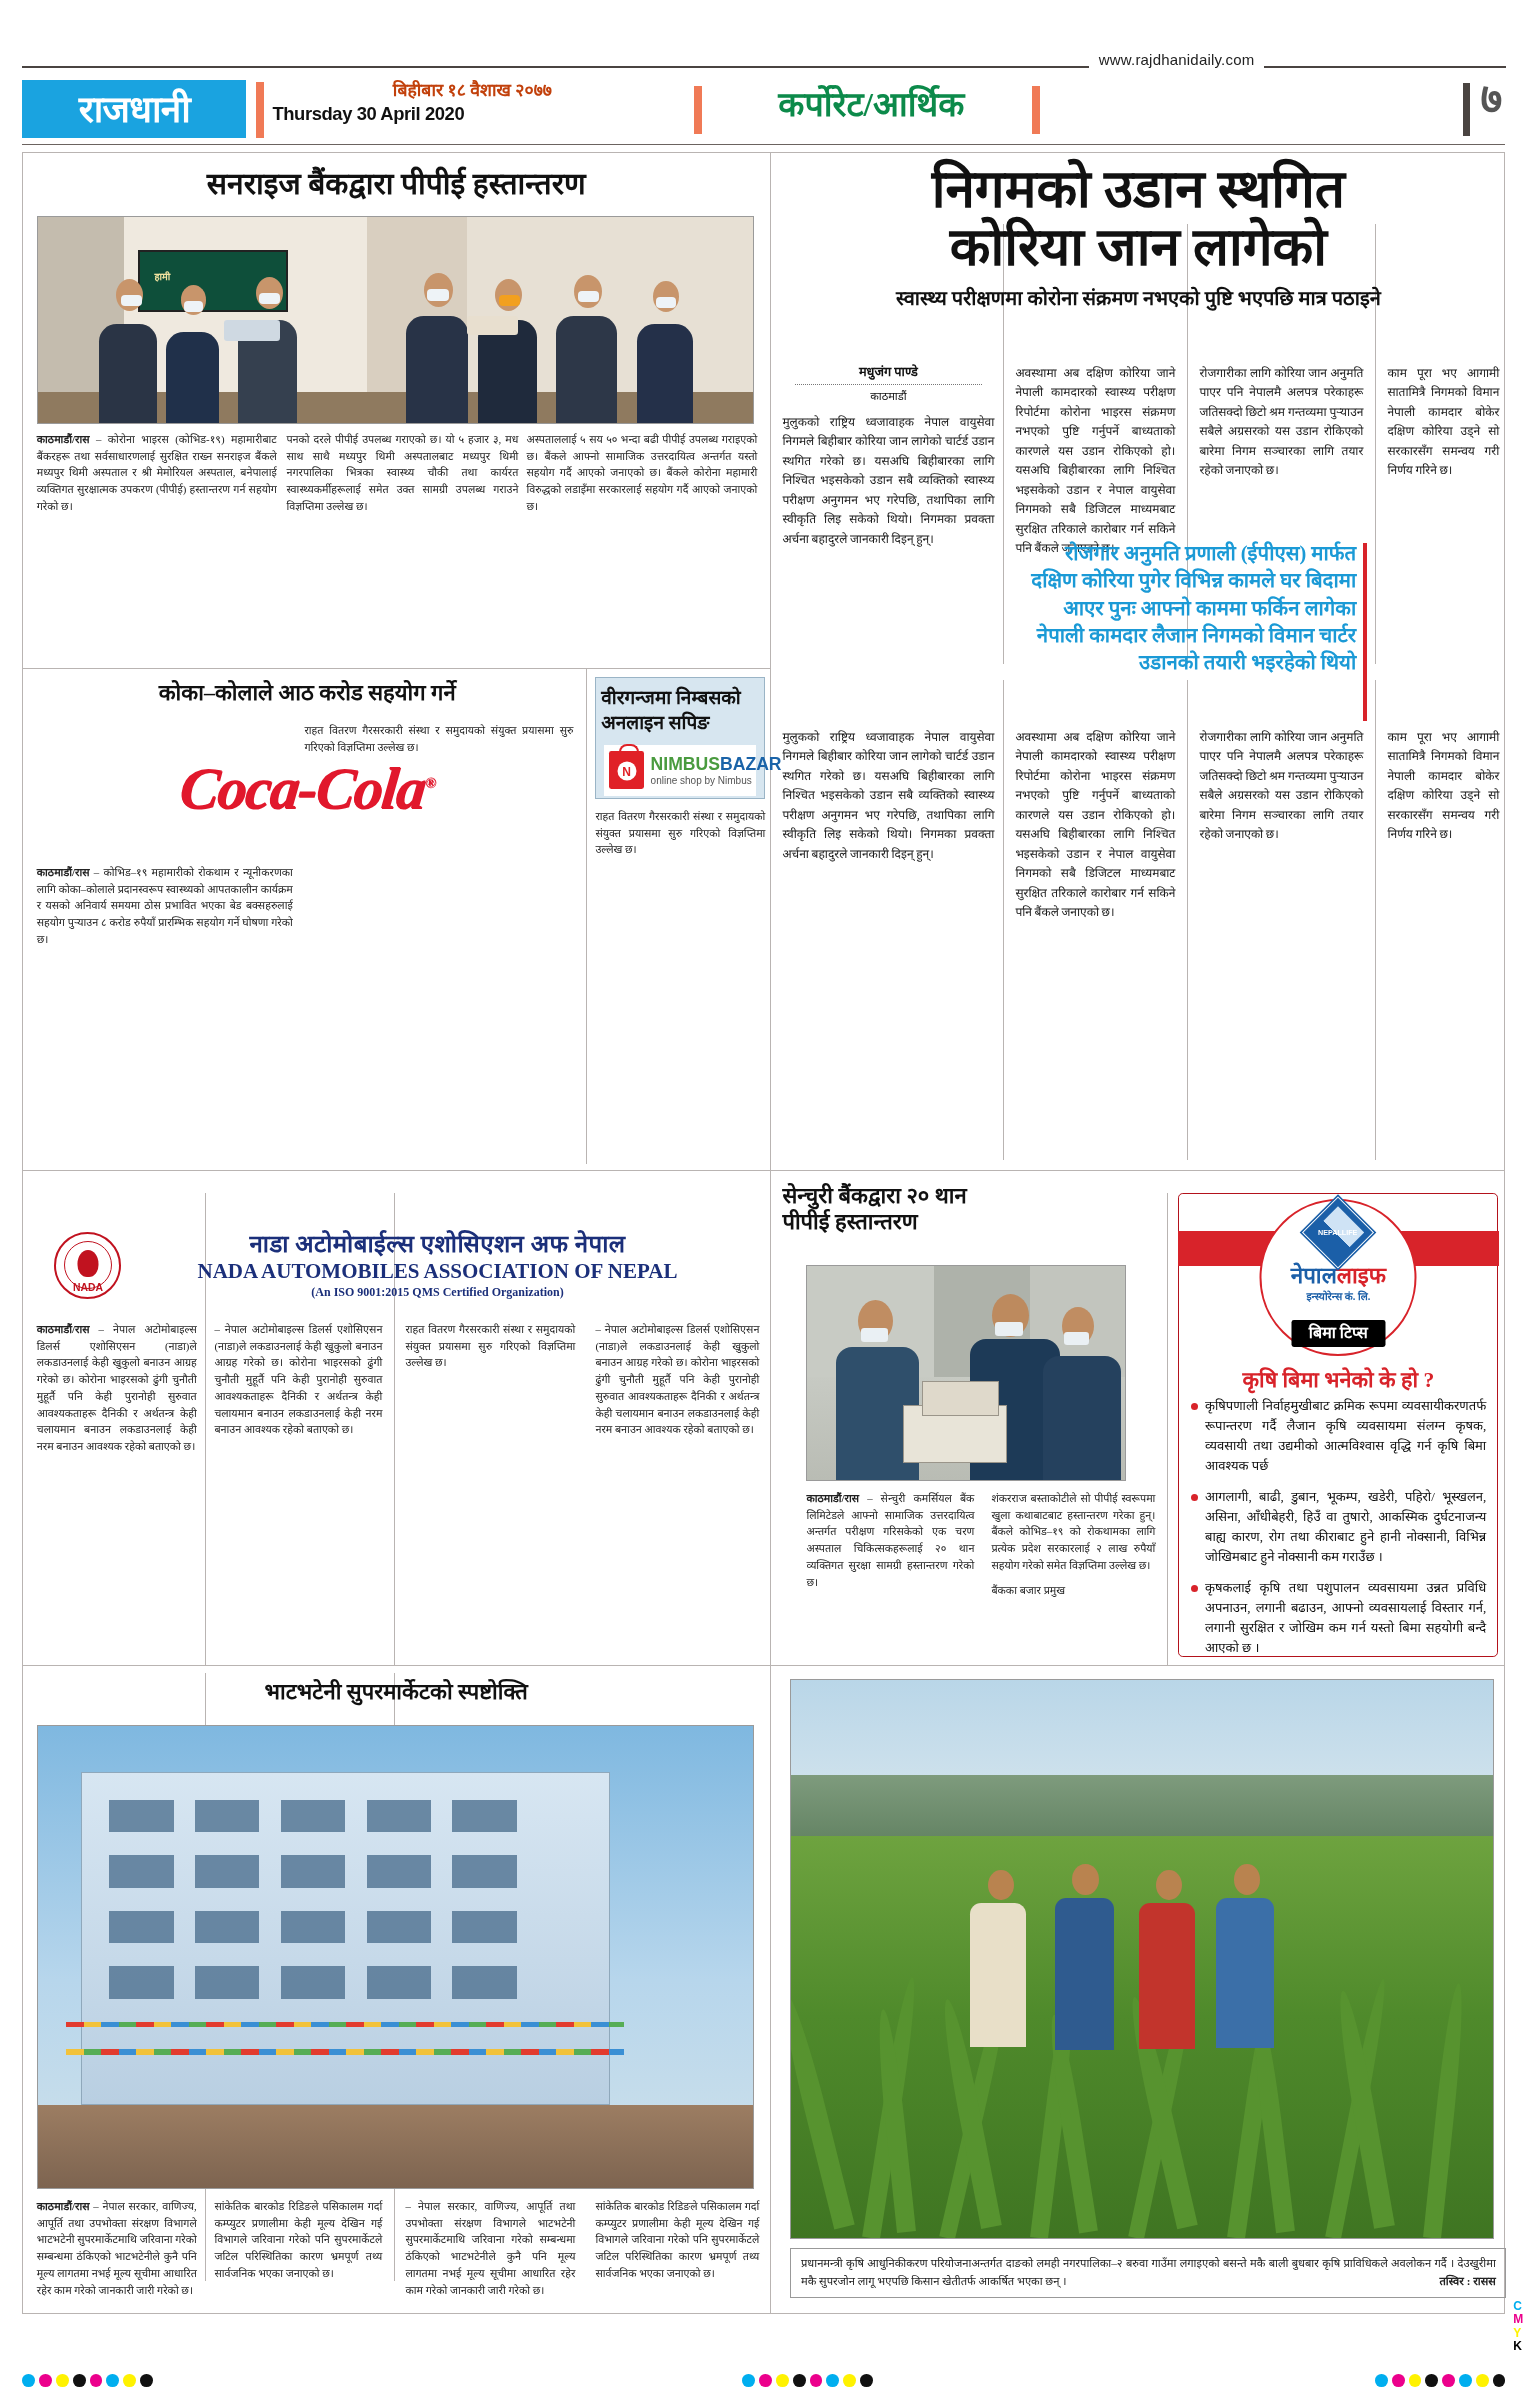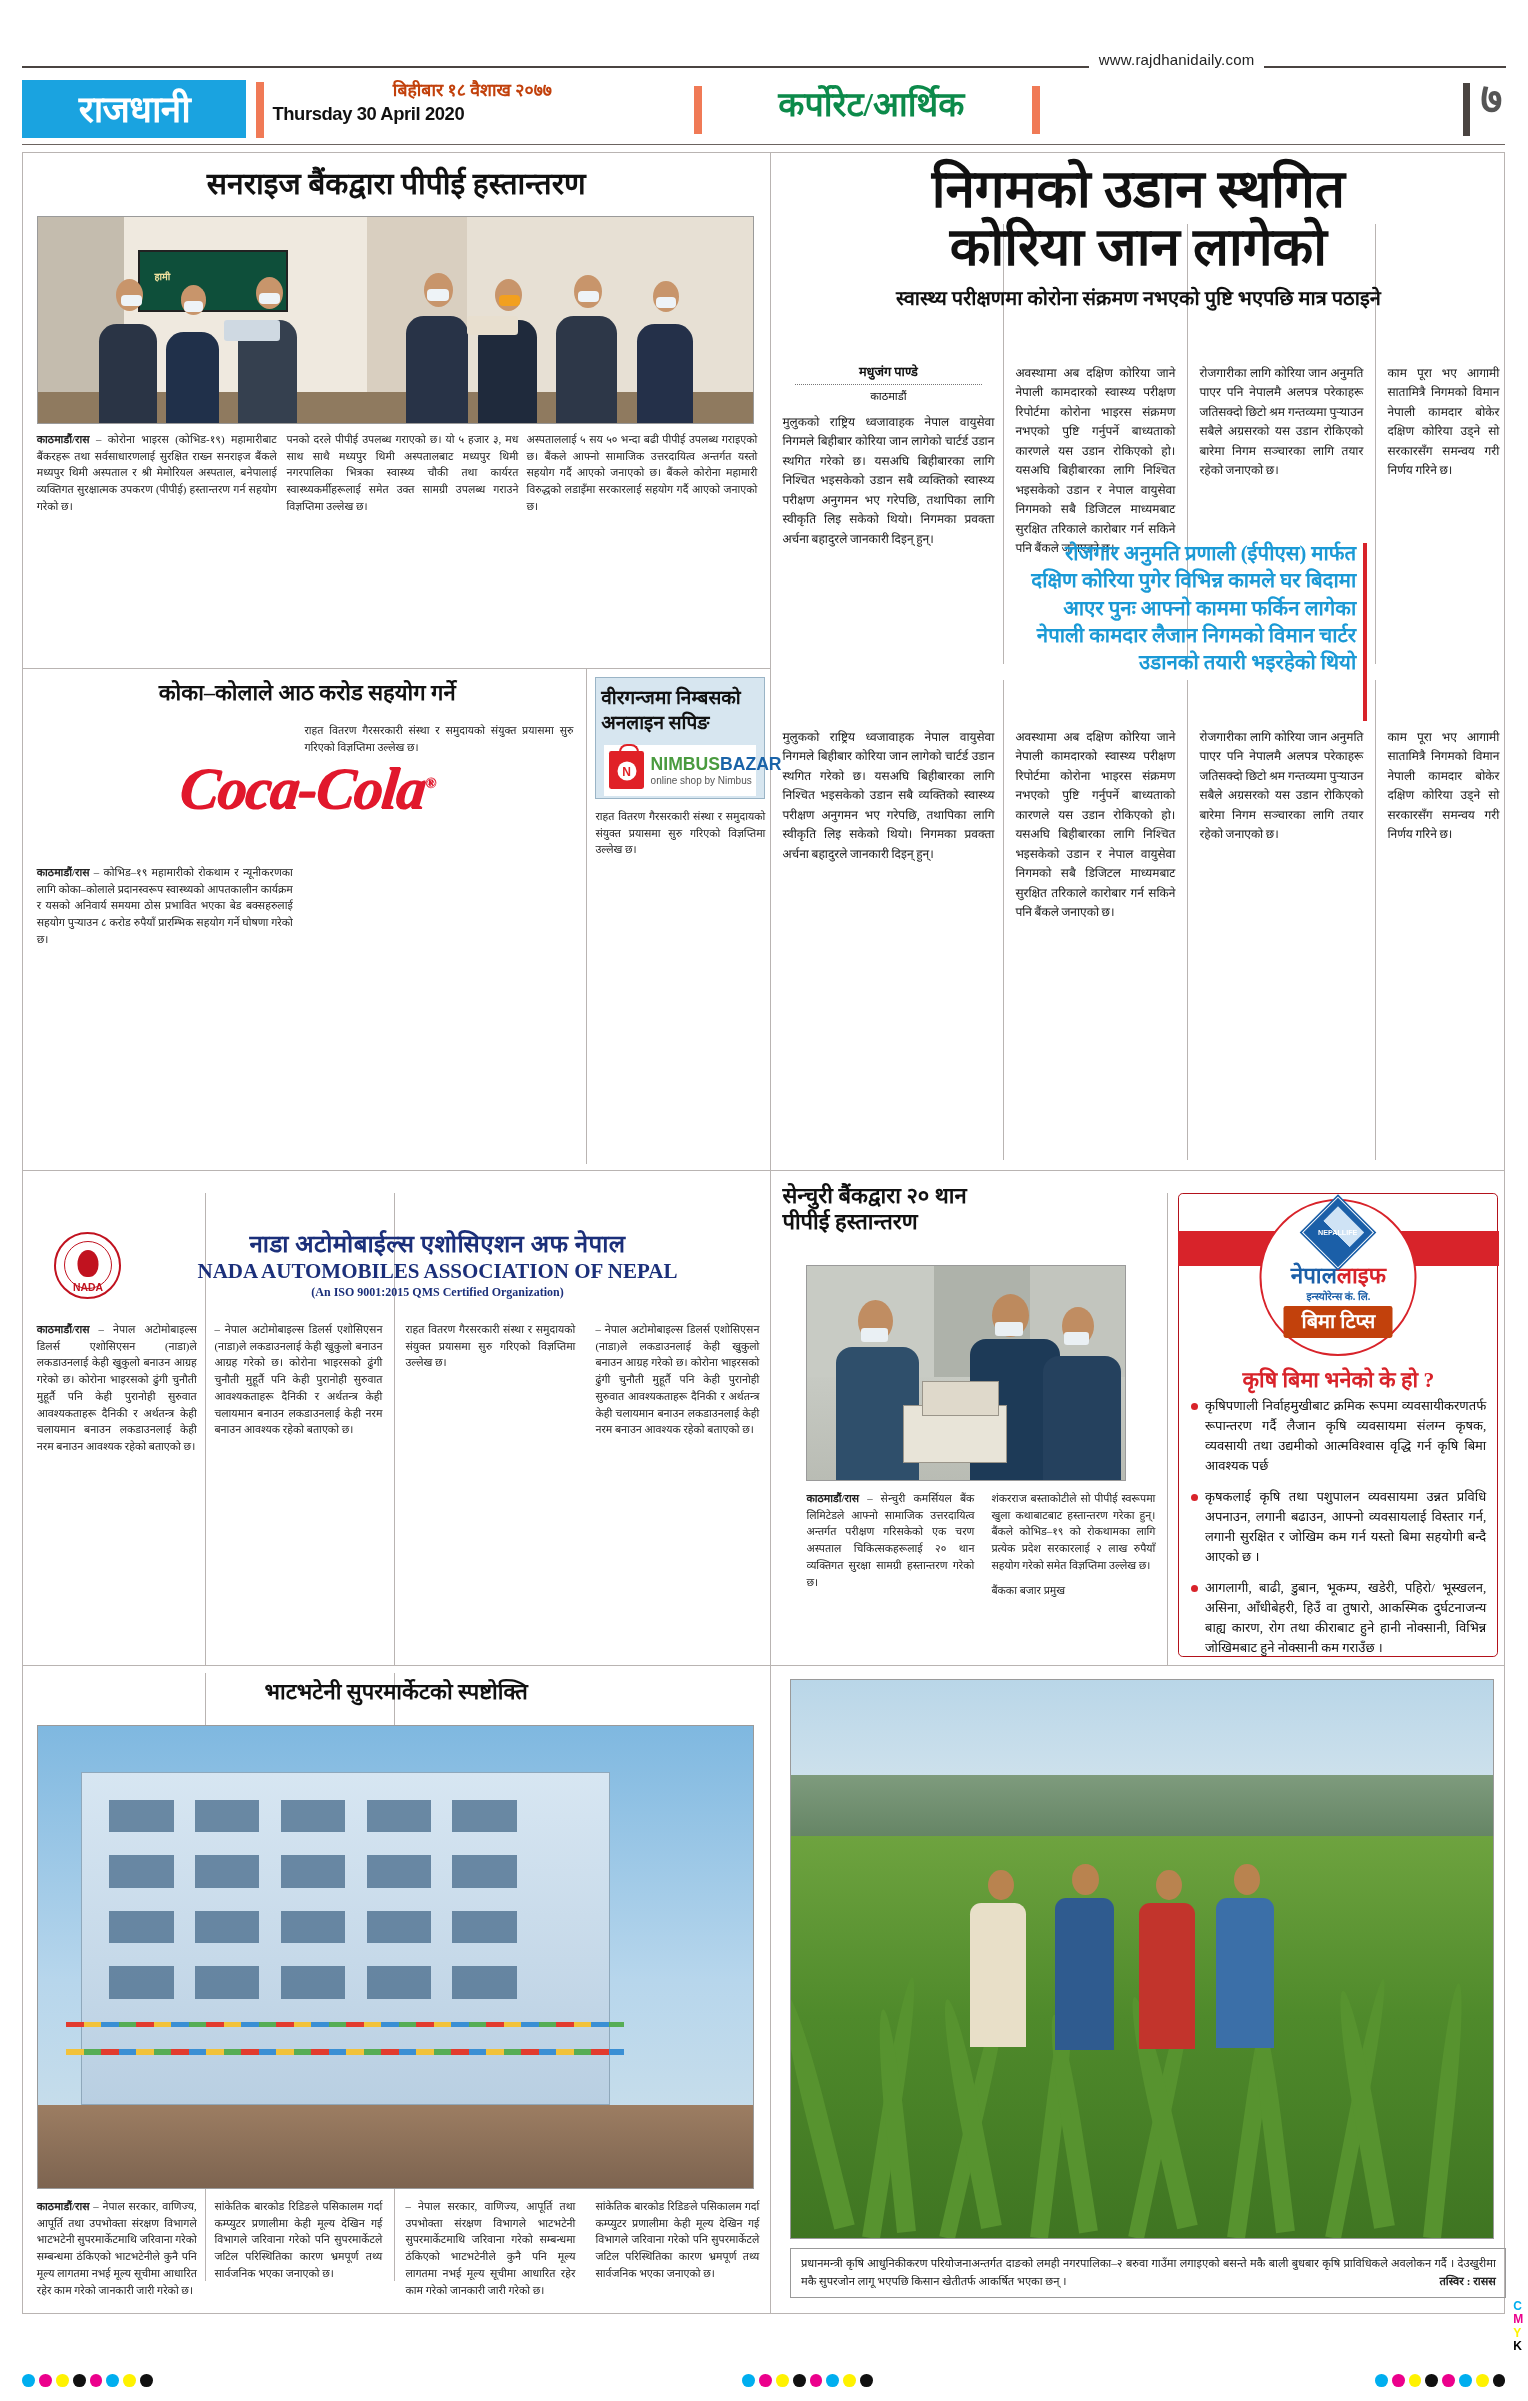--- a/index.html
+++ b/index.html
@@ -182,21 +182,21 @@
   .nl-diamond { width:51px; height:51px; background:#1b5fa8; transform:rotate(45deg); margin-top:6.4px;
       position:relative; border:1.6px solid #fff; box-shadow:0 0 0 1.6px #1b5fa8; }
   .nl-diamond .mt { position:absolute; inset:6.4px; background:
       linear-gradient(180deg,#cfe3f5 0 55%,#1b5fa8 55% 100%); }
   .nl-diamond .nm { position:absolute; left:0; right:0; top:50%; transform:translateY(-50%) rotate(-45deg);
       text-align:center; font:700 7.2px "Liberation Sans",sans-serif; color:#fff; }
   .nl-name { margin-top:6.4px; font-size:22.4px; font-weight:700; line-height:1; }
   .nl-name .b { color:#1b5fa8; }
   .nl-name .r { color:#d8232a; }
   .nl-sub { font-size:10.4px; color:#1b5fa8; font-weight:700; margin-top:1.6px; }
-  .nl-tips { margin-top:3px; background:#c2410c; color:#fff; font-size:20px; font-weight:700;
+  .nl-tips { margin-top:17px; background:#000000; color:#fff; font-size:16px; font-weight:700;
       padding:1.6px 17.6px 4px; border-radius:2.4px; }
   .nl-q { position:absolute; left:0; right:0; top:170px; text-align:center;
       color:#d8232a; font-size:21.6px; font-weight:700; }
   .nl-list { position:absolute; left:11.2px; right:11.2px; top:202px; }
   .nl-item { display:flex; gap:7.2px; margin-bottom:10.4px; }
   .nl-dot { flex:0 0 auto; width:7.2px; height:7.2px; border-radius:50%; background:#d8232a; margin-top:7.2px; }
   .nl-item p { font-size:13px; line-height:1.55; text-align:justify; color:#111; }
 
   
   .regbar { position:absolute; left:22.4px; bottom:14.4px; width:1483px; height:12.8px; }
@@ -452,25 +452,25 @@
         <div class="nl-tips">बिमा टिप्स</div>
       </div>
       <div class="nl-q">कृषि बिमा भनेको के हो ?</div>
       <div class="nl-list">
         <div class="nl-item">
           <div class="nl-dot"></div>
           <p>कृषिपणाली निर्वाहमुखीबाट क्रमिक रूपमा व्यवसायीकरणतर्फ रूपान्तरण गर्दै लैजान कृषि व्यवसायमा संलग्न कृषक, व्यवसायी तथा उद्यमीको आत्मविश्वास वृद्धि गर्न कृषि बिमा आवश्यक पर्छ</p>
         </div>
         <div class="nl-item">
           <div class="nl-dot"></div>
-          <p>कृषकलाई कृषि तथा पशुपालन व्यवसायमा उन्नत प्रविधि अपनाउन, लगानी बढाउन, आफ्नो व्यवसायलाई विस्तार गर्न, लगानी सुरक्षित र जोखिम कम गर्न यस्तो बिमा सहयोगी बन्दै आएको छ ।</p>
+          <p>आगलागी, बाढी, डुबान, भूकम्प, खडेरी, पहिरो/ भूस्खलन, असिना, आँधीबेहरी, हिउँ वा तुषारो, आकस्मिक दुर्घटनाजन्य बाह्य कारण, रोग तथा कीराबाट हुने हानी नोक्सानी, विभिन्न जोखिमबाट हुने नोक्सानी कम गराउँछ ।</p>
         </div>
         <div class="nl-item">
           <div class="nl-dot"></div>
-          <p>आगलागी, बाढी, डुबान, भूकम्प, खडेरी, पहिरो/ भूस्खलन, असिना, आँधीबेहरी, हिउँ वा तुषारो, आकस्मिक दुर्घटनाजन्य बाह्य कारण, रोग तथा कीराबाट हुने हानी नोक्सानी, विभिन्न जोखिमबाट हुने नोक्सानी कम गराउँछ ।</p>
+          <p>कृषकलाई कृषि तथा पशुपालन व्यवसायमा उन्नत प्रविधि अपनाउन, लगानी बढाउन, आफ्नो व्यवसायलाई विस्तार गर्न, लगानी सुरक्षित र जोखिम कम गर्न यस्तो बिमा सहयोगी बन्दै आएको छ ।</p>
         </div>
       </div>
     </div>
 
     <div style="position:absolute;left:12.8px;top:1527px;width:722px;">
       <div class="hl hl-2">भाटभटेनी सुपरमार्केटको स्पष्टोक्ति</div>
     </div>
 
     <div class="photo p3" style="left:14.4px;top:1573px;width:717px;height:464px;">
       <div class="ph-inner">

